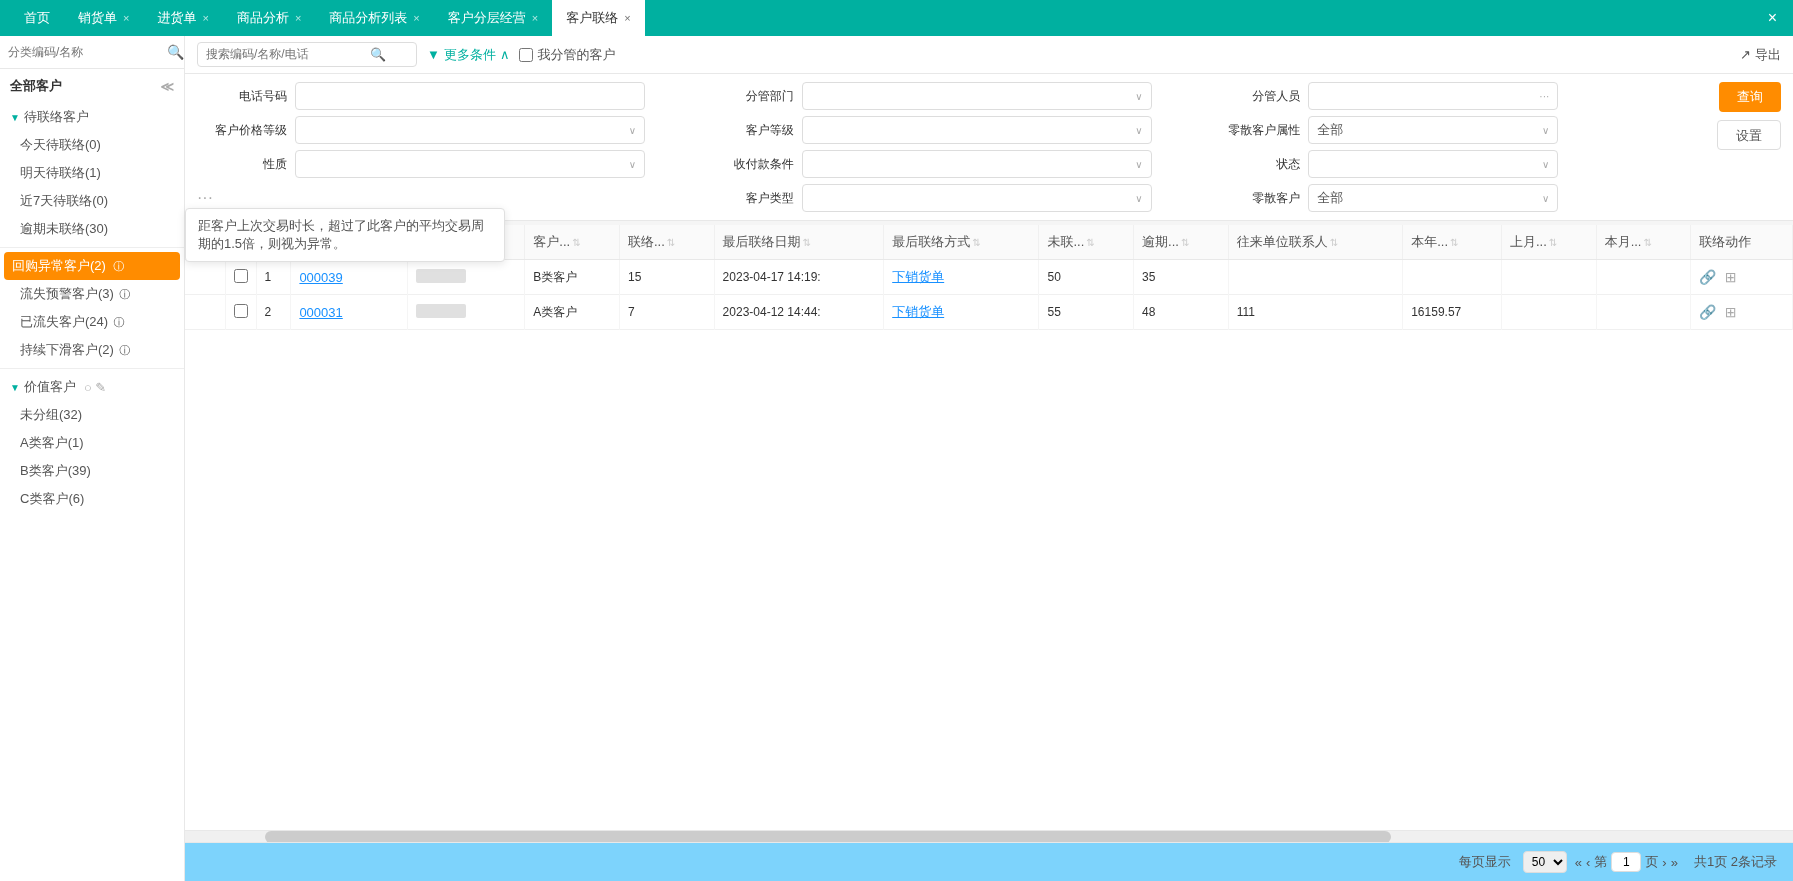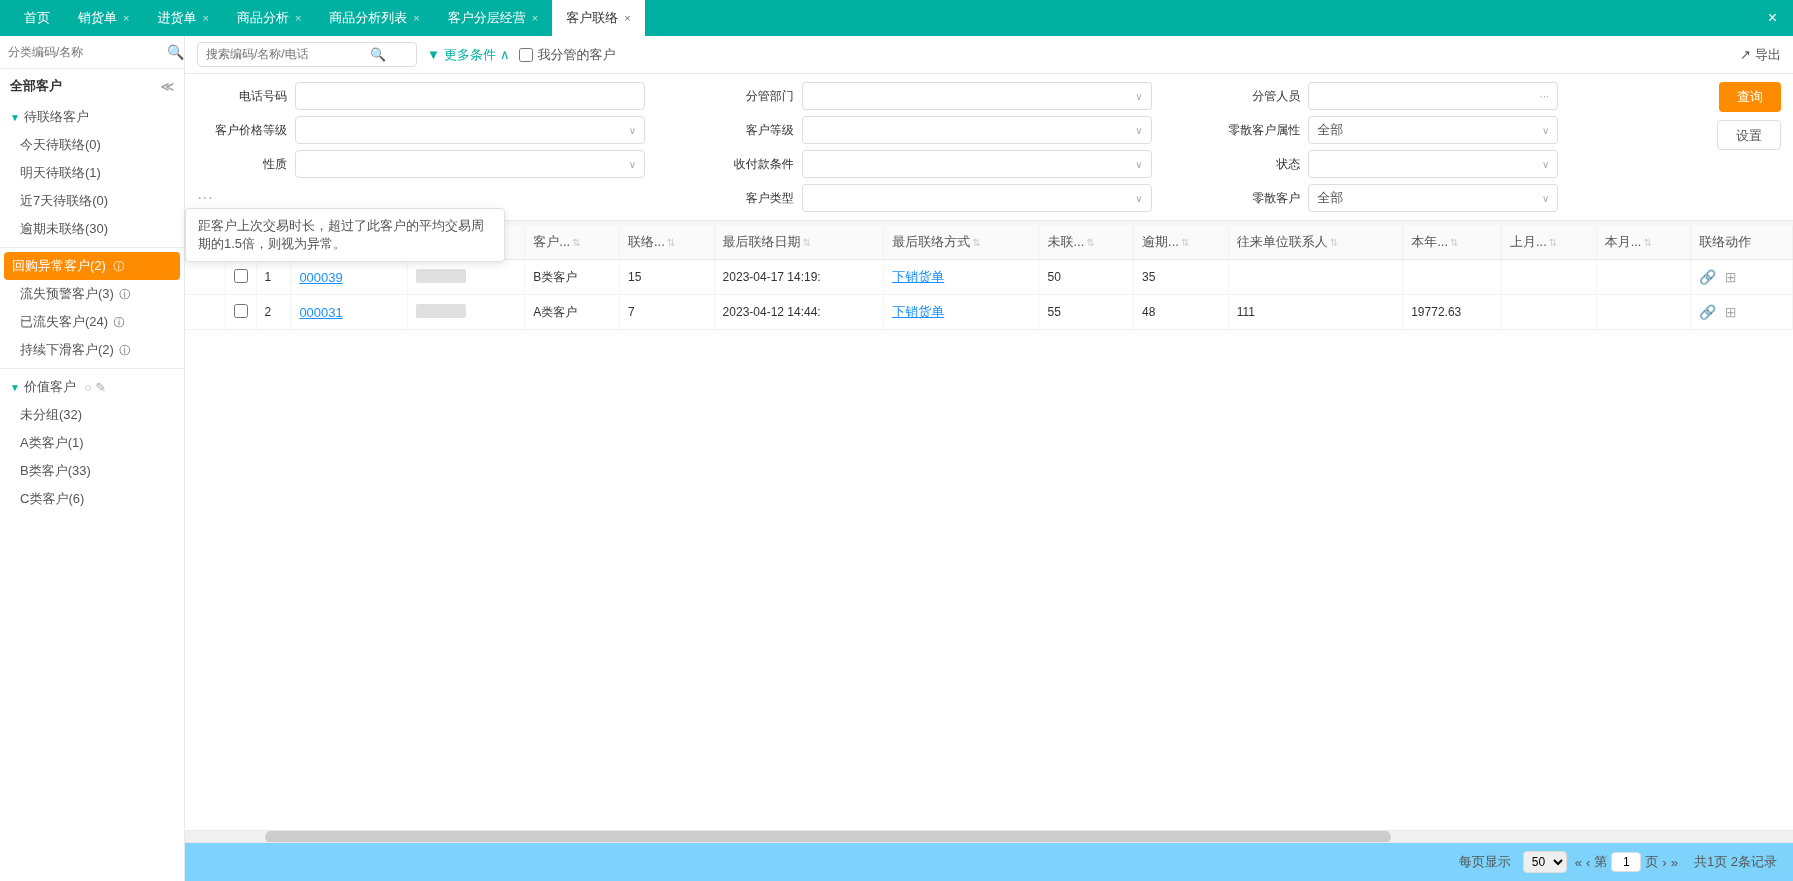--- a/index.html
+++ b/index.html
@@ -488,21 +488,21 @@
         <span>价值客户</span>
         <span style="margin-left:4px;color:#aaa;">○ ✎</span>
       </div>
       <div class="sidebar-value-item">
         <span>未分组(32)</span>
       </div>
       <div class="sidebar-value-item">
         <span>A类客户(1)</span>
       </div>
       <div class="sidebar-value-item">
-        <span>B类客户(33)</span>
+        <span>B类客户(39)</span>
       </div>
       <div class="sidebar-value-item">
         <span>C类客户(6)</span>
       </div>
     </div>
   </div>
 
   <div class="tooltip-box">
     <span>距客户上次交易时长，超过了此客户的平均交易周期的1.5倍，则视为异常。</span>
   </div>
@@ -748,21 +748,21 @@
             <td>
               <span style="display:inline-block;width:50px;height:14px;background:#e0e0e0;border-radius:2px;"></span>
             </td>
             <td>A类客户</td>
             <td>7</td>
             <td>2023-04-12 14:44:</td>
             <td><span class="link-text">下销货单</span></td>
             <td>55</td>
             <td>48</td>
             <td>111</td>
-            <td>19772.63</td>
+            <td>16159.57</td>
             <td></td>
             <td></td>
             <td>
               <div class="action-icons">
                 <span class="action-icon">🔗</span>
                 <span class="action-icon">⊞</span>
               </div>
             </td>
           </tr>
         </tbody>

